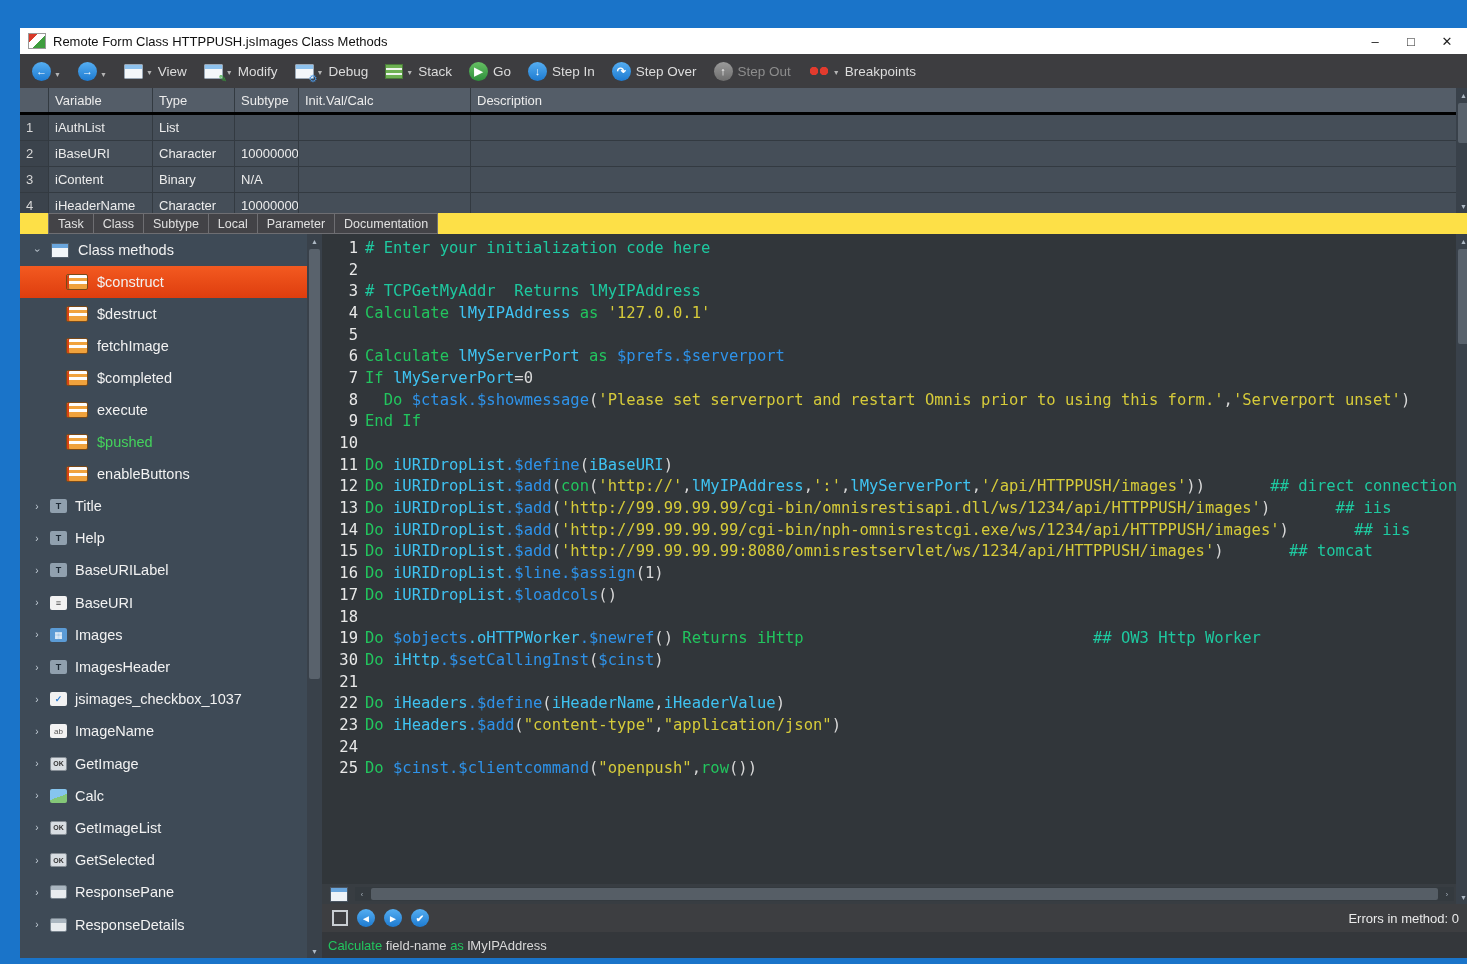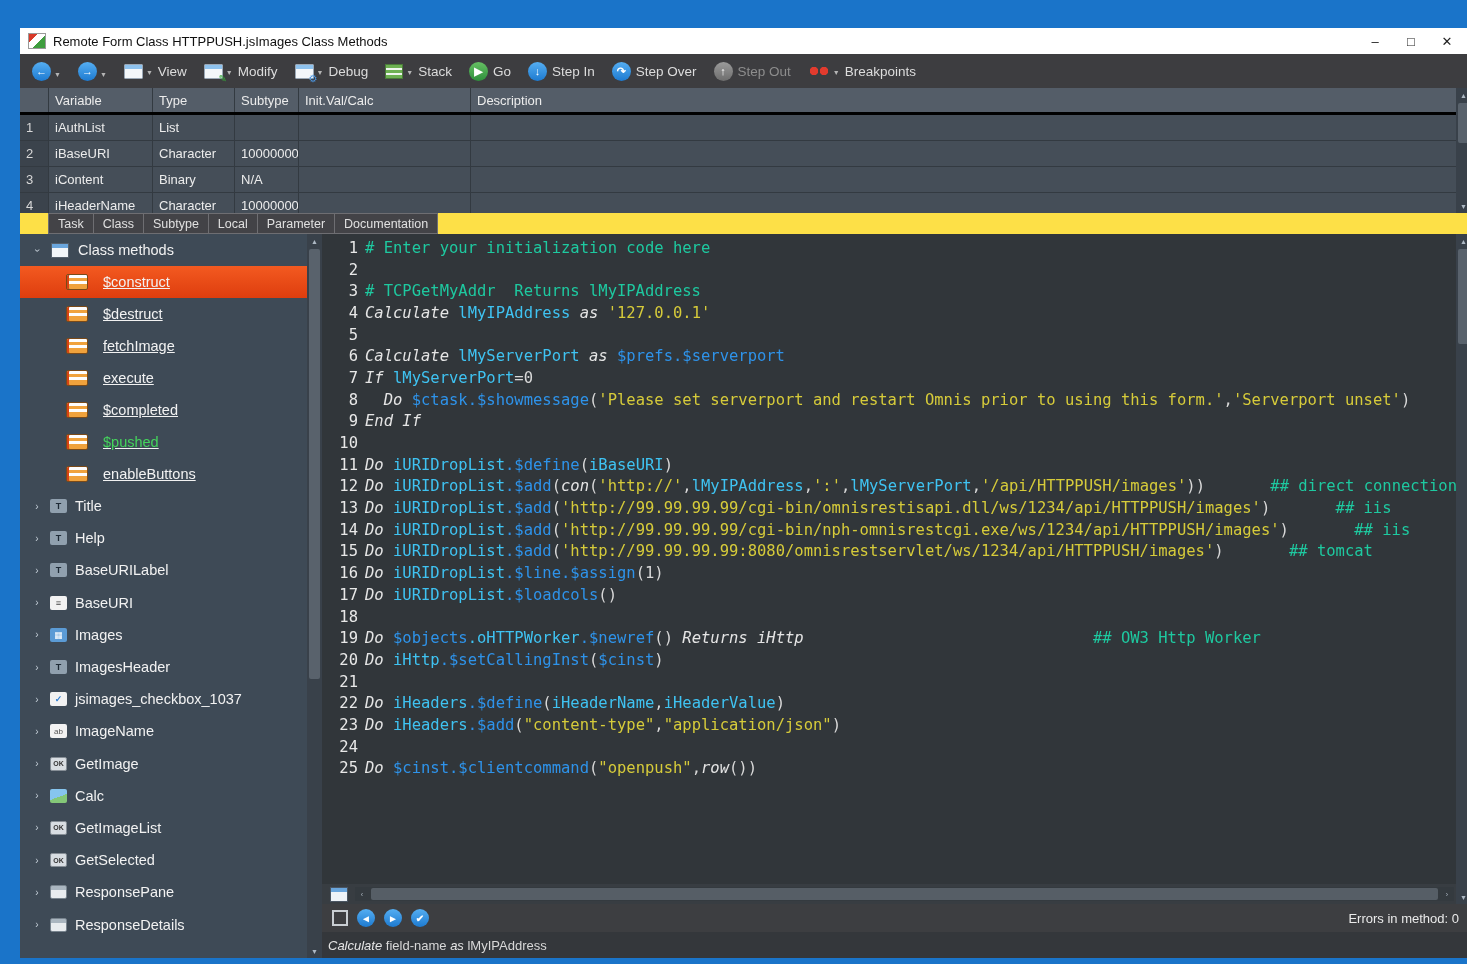--- a/index.html
+++ b/index.html
@@ -70,21 +70,21 @@
   
   .main{position:absolute;left:0;top:206px;right:0;bottom:0;display:flex;}
   .sidebar{width:302px;flex:none;background:#3e4a56;position:relative;color:#f2f2f2;}
   .sb-list{position:absolute;left:0;top:0;right:15px;bottom:0;overflow:hidden;font-size:14.5px;}
   .sbar{position:absolute;right:0;top:0;bottom:0;width:15px;}
   .sb-head{height:32px;display:flex;align-items:center;gap:9px;padding-left:12px;}
   .chev{font-size:10px;color:#c3cdd6;width:10px;flex:none;text-align:center;}
   .chev.down{transform:rotate(90deg);}
   .hdr-ic{width:16px;height:13px;flex:none;border:1px solid #55606c;
           background:linear-gradient(180deg,#6aa6dd 0 4px,#f2f5f8 4px);}
-  .m-row{height:32px;display:flex;align-items:center;gap:15px;padding-left:46px;text-decoration:underline;}
+  .m-row{height:32px;display:flex;align-items:center;gap:9px;padding-left:46px;}
   .m-row.sel{background:linear-gradient(180deg,#f35a20,#de3d0e);}
   .m-ic{width:20px;height:14px;flex:none;border:1px solid #7a4a18;border-radius:2px;
         background:linear-gradient(180deg,#fdfdfd 0 3px,#f0a23c 3px 6px,#fdfdfd 6px 9px,#f0a23c 9px);
         box-shadow:inset 2px 0 0 #d84315;}
   .m-lab.green{color:#44d45c;}
   .f-row{height:32.2px;display:flex;align-items:center;gap:8px;padding-left:12px;}
   .f-ic{width:17px;height:14px;flex:none;border-radius:2px;display:flex;align-items:center;
         justify-content:center;font-size:9px;}
   .i-label{background:#90a0ae;color:#1e2a36;font-weight:bold;}
   .i-drop{background:#f2f2f2;color:#444;}
@@ -96,21 +96,21 @@
   .i-pane{background:linear-gradient(180deg,#aab6c0 0 4px,#e8ecef 4px);border:1px solid #78848e;box-sizing:border-box;}
 
   
   .editor-col{flex:1;min-width:0;display:flex;flex-direction:column;background:#31363a;}
   .upper{flex:1;display:flex;min-height:0;}
   .codewrap{flex:1;min-width:0;display:flex;flex-direction:column;}
   .code{flex:1;padding-top:3px;font-family:"DejaVu Sans Mono",monospace;font-size:15.5px;overflow:hidden;}
   .line{height:21.7px;display:flex;align-items:center;white-space:pre;}
   .ln{width:36px;flex:none;text-align:right;padding-right:7px;color:#e8e8e8;}
   .tk-c{color:#1ec9a0;}
-  .tk-k{color:#e5e5e5;font-style:italic;}
+  .tk-k{color:#22c55e;}
   .tk-v{color:#3fc3f2;}
   .tk-m{color:#2e93ea;}
   .tk-s{color:#d6cb3a;}
   .tk-p{color:#d8d8d8;}
   .vsb{width:15px;flex:none;}
 
   .hscroll{height:20px;background:#383d42;display:flex;align-items:center;flex:none;}
   .hs-icon{width:16px;height:13px;margin:0 7px 0 8px;flex:none;border:1px solid #4a5562;
            background:linear-gradient(180deg,#6aa6dd 0 4px,#eef3f8 4px);}
   .hs-track{flex:1;height:14px;margin-right:2px;background:#343a3f;position:relative;display:flex;
@@ -274,25 +274,25 @@
             <div class="m-row">
               <span class="m-ic"></span>
               <span class="m-lab">$destruct</span>
             </div>
             <div class="m-row">
               <span class="m-ic"></span>
               <span class="m-lab">fetchImage</span>
             </div>
             <div class="m-row">
               <span class="m-ic"></span>
+              <span class="m-lab">$completed</span>
+            </div>
+            <div class="m-row">
+              <span class="m-ic"></span>
               <span class="m-lab">execute</span>
-            </div>
-            <div class="m-row">
-              <span class="m-ic"></span>
-              <span class="m-lab">$completed</span>
             </div>
             <div class="m-row">
               <span class="m-ic"></span>
               <span class="m-lab green">$pushed</span>
             </div>
             <div class="m-row">
               <span class="m-ic"></span>
               <span class="m-lab">enableButtons</span>
             </div>
           </div>
@@ -392,21 +392,21 @@
               <div class="line"><span class="ln">10</span><span class="toks"></span></div>
               <div class="line"><span class="ln">11</span><span class="toks"><span class="tk-k">Do </span><span class="tk-v">iURIDropList</span><span class="tk-m">.$define</span><span class="tk-p">(</span><span class="tk-v">iBaseURI</span><span class="tk-p">)</span></span></div>
               <div class="line"><span class="ln">12</span><span class="toks"><span class="tk-k">Do </span><span class="tk-v">iURIDropList</span><span class="tk-m">.$add</span><span class="tk-p">(</span><span class="tk-k">con</span><span class="tk-p">(</span><span class="tk-s">'http://'</span><span class="tk-p">,</span><span class="tk-v">lMyIPAddress</span><span class="tk-p">,</span><span class="tk-s">':'</span><span class="tk-p">,</span><span class="tk-v">lMyServerPort</span><span class="tk-p">,</span><span class="tk-s">'/api/HTTPPUSH/images'</span><span class="tk-p">))       </span><span class="tk-c">## direct connection</span></span></div>
               <div class="line"><span class="ln">13</span><span class="toks"><span class="tk-k">Do </span><span class="tk-v">iURIDropList</span><span class="tk-m">.$add</span><span class="tk-p">(</span><span class="tk-s">'http://99.99.99.99/cgi-bin/omnisrestisapi.dll/ws/1234/api/HTTPPUSH/images'</span><span class="tk-p">)       </span><span class="tk-c">## iis</span></span></div>
               <div class="line"><span class="ln">14</span><span class="toks"><span class="tk-k">Do </span><span class="tk-v">iURIDropList</span><span class="tk-m">.$add</span><span class="tk-p">(</span><span class="tk-s">'http://99.99.99.99/cgi-bin/nph-omnisrestcgi.exe/ws/1234/api/HTTPPUSH/images'</span><span class="tk-p">)       </span><span class="tk-c">## iis</span></span></div>
               <div class="line"><span class="ln">15</span><span class="toks"><span class="tk-k">Do </span><span class="tk-v">iURIDropList</span><span class="tk-m">.$add</span><span class="tk-p">(</span><span class="tk-s">'http://99.99.99.99:8080/omnisrestservlet/ws/1234/api/HTTPPUSH/images'</span><span class="tk-p">)       </span><span class="tk-c">## tomcat</span></span></div>
               <div class="line"><span class="ln">16</span><span class="toks"><span class="tk-k">Do </span><span class="tk-v">iURIDropList</span><span class="tk-m">.$line.$assign</span><span class="tk-p">(1)</span></span></div>
               <div class="line"><span class="ln">17</span><span class="toks"><span class="tk-k">Do </span><span class="tk-v">iURIDropList</span><span class="tk-m">.$loadcols</span><span class="tk-p">()</span></span></div>
               <div class="line"><span class="ln">18</span><span class="toks"></span></div>
               <div class="line"><span class="ln">19</span><span class="toks"><span class="tk-k">Do </span><span class="tk-m">$objects</span><span class="tk-v">.oHTTPWorker</span><span class="tk-m">.$newref</span><span class="tk-p">()</span><span class="tk-k"> Returns </span><span class="tk-k">iHttp</span><span class="tk-p">                               </span><span class="tk-c">## OW3 Http Worker</span></span></div>
-              <div class="line"><span class="ln">20</span><span class="toks"><span class="tk-k">Do </span><span class="tk-v">iHttp</span><span class="tk-m">.$setCallingInst</span><span class="tk-p">(</span><span class="tk-m">$cinst</span><span class="tk-p">)</span></span></div>
+              <div class="line"><span class="ln">30</span><span class="toks"><span class="tk-k">Do </span><span class="tk-v">iHttp</span><span class="tk-m">.$setCallingInst</span><span class="tk-p">(</span><span class="tk-m">$cinst</span><span class="tk-p">)</span></span></div>
               <div class="line"><span class="ln">21</span><span class="toks"></span></div>
               <div class="line"><span class="ln">22</span><span class="toks"><span class="tk-k">Do </span><span class="tk-v">iHeaders</span><span class="tk-m">.$define</span><span class="tk-p">(</span><span class="tk-v">iHeaderName</span><span class="tk-p">,</span><span class="tk-v">iHeaderValue</span><span class="tk-p">)</span></span></div>
               <div class="line"><span class="ln">23</span><span class="toks"><span class="tk-k">Do </span><span class="tk-v">iHeaders</span><span class="tk-m">.$add</span><span class="tk-p">(</span><span class="tk-s">"content-type"</span><span class="tk-p">,</span><span class="tk-s">"application/json"</span><span class="tk-p">)</span></span></div>
               <div class="line"><span class="ln">24</span><span class="toks"></span></div>
               <div class="line"><span class="ln">25</span><span class="toks"><span class="tk-k">Do </span><span class="tk-m">$cinst.$clientcommand</span><span class="tk-p">(</span><span class="tk-s">"openpush"</span><span class="tk-p">,</span><span class="tk-k">row</span><span class="tk-p">())</span></span></div>
             </div>
           <div class="hscroll">
             <span class="hs-icon"></span>
             <span class="hs-track">
               <span class="hs-ar">‹</span>

